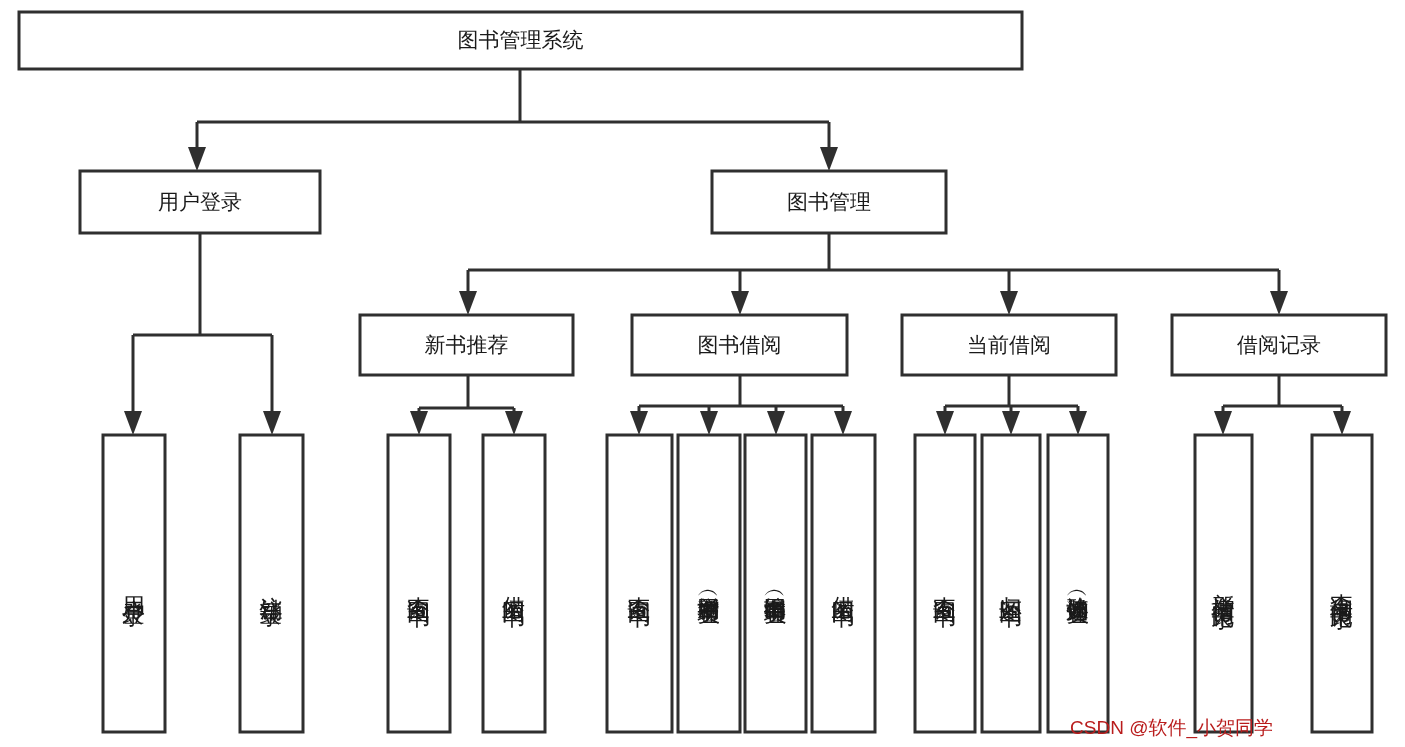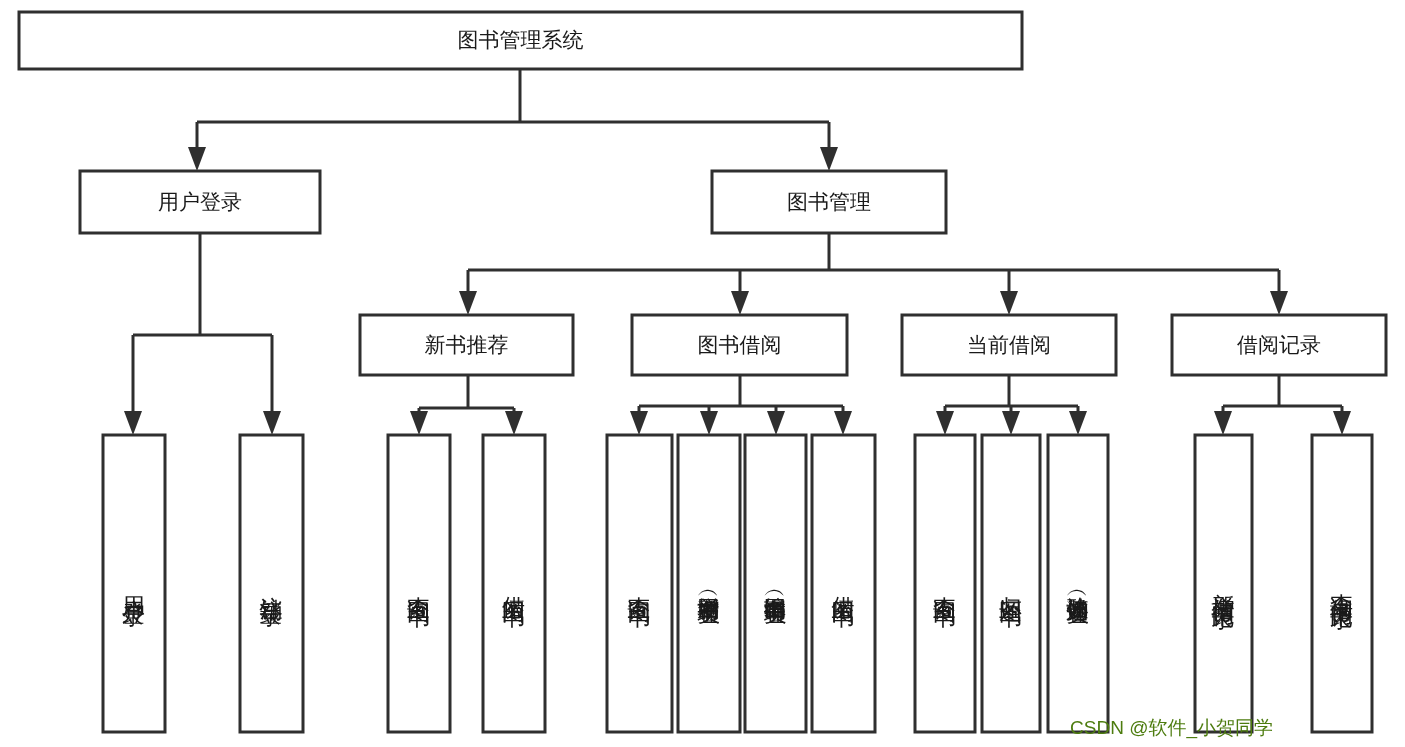--- a/index.html
+++ b/index.html
@@ -61,21 +61,21 @@
     justify-content: center;
     white-space: nowrap;
     user-select: none;
   }
   .watermark {
     position: absolute;
     right: 8px;
     bottom: 6px;
     font-family: "Liberation Sans", "DejaVu Sans", sans-serif;
     font-size: 19px;
-    color: #4d7c0f;
+    color: #b91c1c;
     white-space: nowrap;
   }
 </style>
 </head>
 <body>
 
 <div id="diagram-root">
 
   <svg class="diagram-canvas" viewBox="0 0 1405 747">
 

